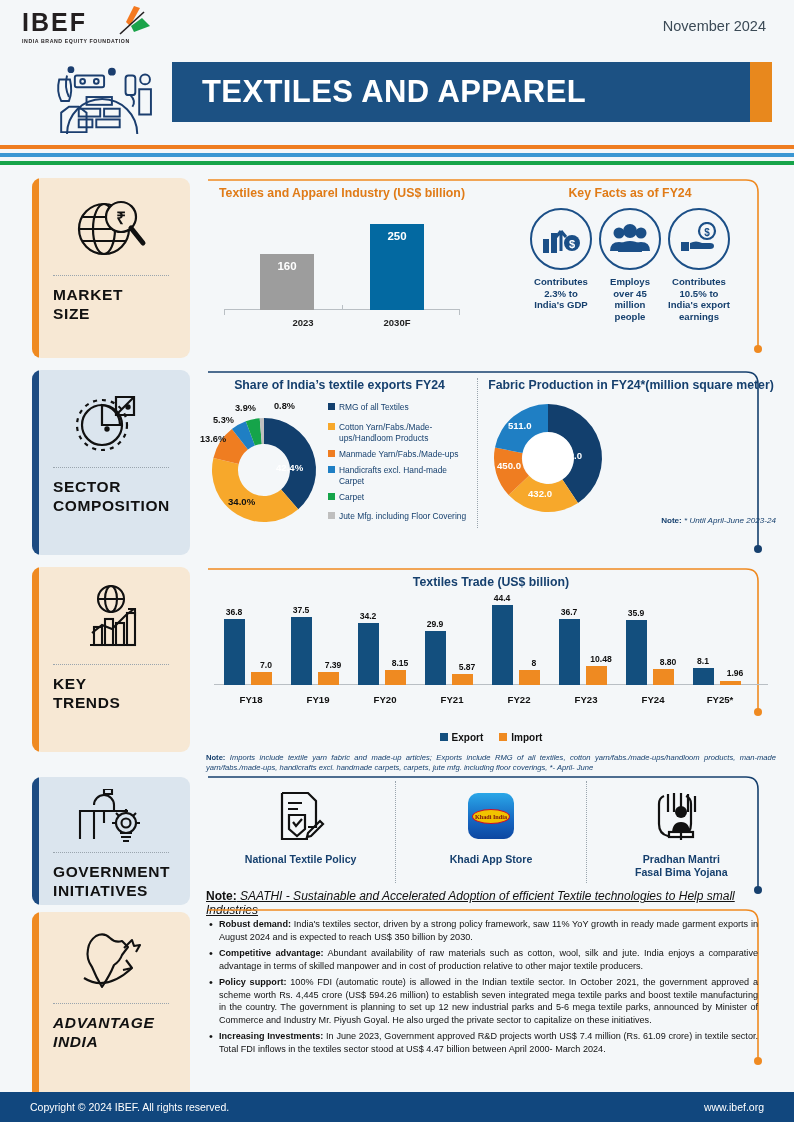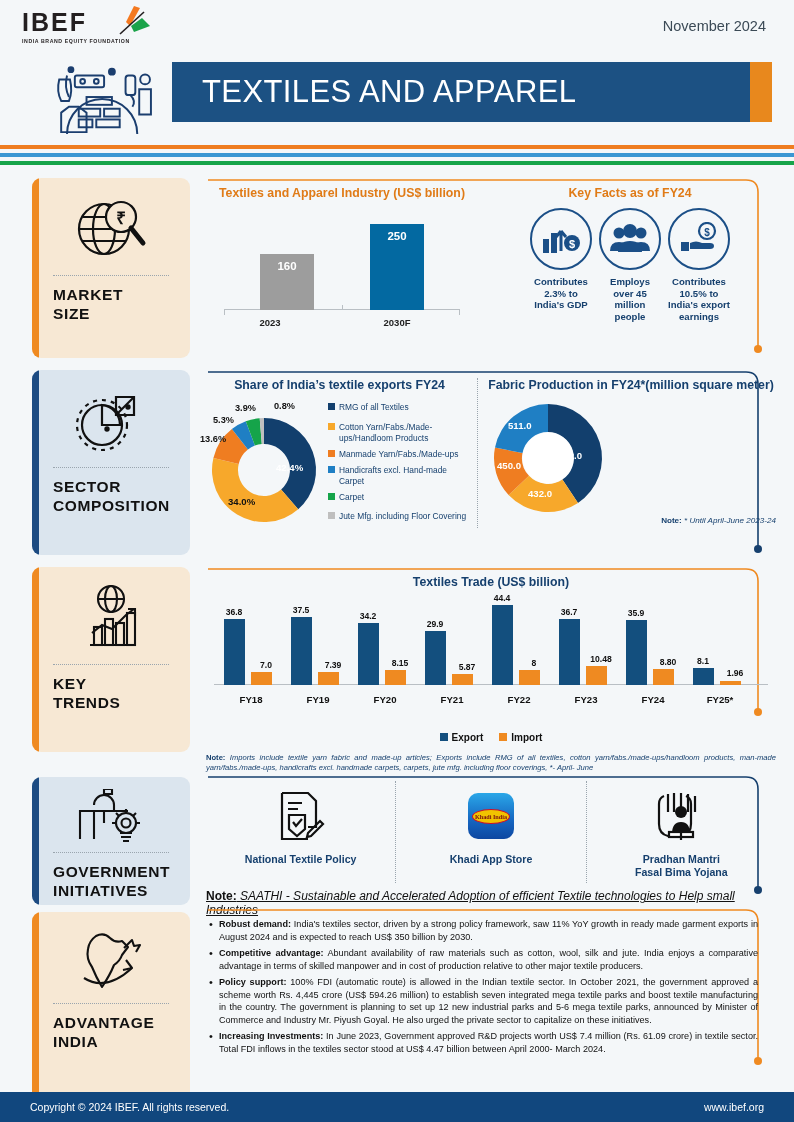--- a/index.html
+++ b/index.html
@@ -15,21 +15,21 @@
   .logo-wrap { position: absolute; left: 22px; top: 10px; width: 150px; }
   .logo-text { font-size: 25px; font-weight: 700; letter-spacing: 2px; color: #231f20; line-height: 1; font-family: "Liberation Sans", sans-serif;}
   .logo-sub { font-size: 5.2px; letter-spacing: .6px; color: #231f20; margin-top: 3px; font-weight: 600;}
   .logo-flag { position: absolute; left: 78px; top: -6px; }
   .date { position: absolute; right: 28px; top: 18px; font-size: 14.5px; color: #3b4a56; font-weight: 500;}
   .title-bar {
     position: absolute; left: 172px; top: 62px; width: 600px; height: 60px;
     background: #1c5183; display: flex; align-items: center;
   }
   .title-bar .t {
-    color: #fff; font-size: 31px; font-weight: 400; letter-spacing: .4px;
+    color: #fff; font-size: 31px; font-weight: 700; letter-spacing: .4px;
     margin-left: 30px; font-family: "Liberation Sans", sans-serif;
   }
   .title-accent { position: absolute; right: 0; top: 0; width: 22px; height: 60px; background: #e8881d; }
   .hero-icon { position: absolute; left: 48px; top: 58px; width: 120px; height: 80px; }
   .stripes { position: absolute; left: 0; top: 145px; width: 794px; }
   .stripe { height: 4px; margin-bottom: 4px; }
   .s-orange { background: #ef7d21; }
   .s-blue   { background: #3b97d3; }
   .s-green  { background: #17a44a; }
 
@@ -225,21 +225,21 @@
           <div class="chart-title t-orange">Textiles and Apparel Industry (US$ billion)</div>
           <div class="barchart">
             <div class="bc-axis"></div>
             <div class="bc-mid"></div>
             <div class="ms-bar" style="left:54px;height:56px;">
               <div class="v">160</div>
             </div>
             <div class="ms-bar dark" style="left:164px;height:86px;">
               <div class="v">250</div>
             </div>
-            <div class="ms-lbl" style="left:19px;">2023</div>
+            <div class="ms-lbl" style="left:52px;">2023</div>
             <div class="ms-lbl" style="left:146px;">2030F</div>
           </div>
         </div>
 
         <div class="ms-right keyfacts">
           <div class="chart-title t-orange">Key Facts as of FY24</div>
           <div class="kf-circles">
             <div class="kf-circle">
               <svg width="40" height="36" viewBox="0 0 40 36">
                 <rect x="2" y="18" width="6" height="14" fill="#1b4f87"></rect>
@@ -588,21 +588,21 @@
 Fasal Bima Yojana</div>
         </div>
       </div>
       <div class="gi-note">
         <b>Note:</b><span> SAATHI - Sustainable and Accelerated Adoption of efficient Textile technologies to Help small Industries</span>
       </div>
     </div>
   </div>
 
   <div class="row" style="height:175px;">
-    <div class="side-card cream" style="height:208px;">
+    <div class="side-card cream" style="height:208px;font-style:italic;">
       <div class="bar"></div>
       <div class="side-icon" style="height:72px;">
         <svg width="74" height="68" viewBox="0 0 74 68">
           <g fill="none" stroke="#111" stroke-width="2.1" stroke-linejoin="round">
             <path d="M22 10 q8 -4 14 2 q5 5 12 3 l6 6 -6 8 q-2 6 -8 10 q-4 10 -12 22 q-6 -10 -10 -20 q-6 -8 -4 -18 q1 -8 8 -13 z"></path>
             <path d="M10 52 q22 14 48 -10"></path>
             <path d="M52 34 l6 8 -9 2"></path>
             <path d="M50 22 l8 -8 2 6 6 -1 -4 7"></path>
           </g>
         </svg>

